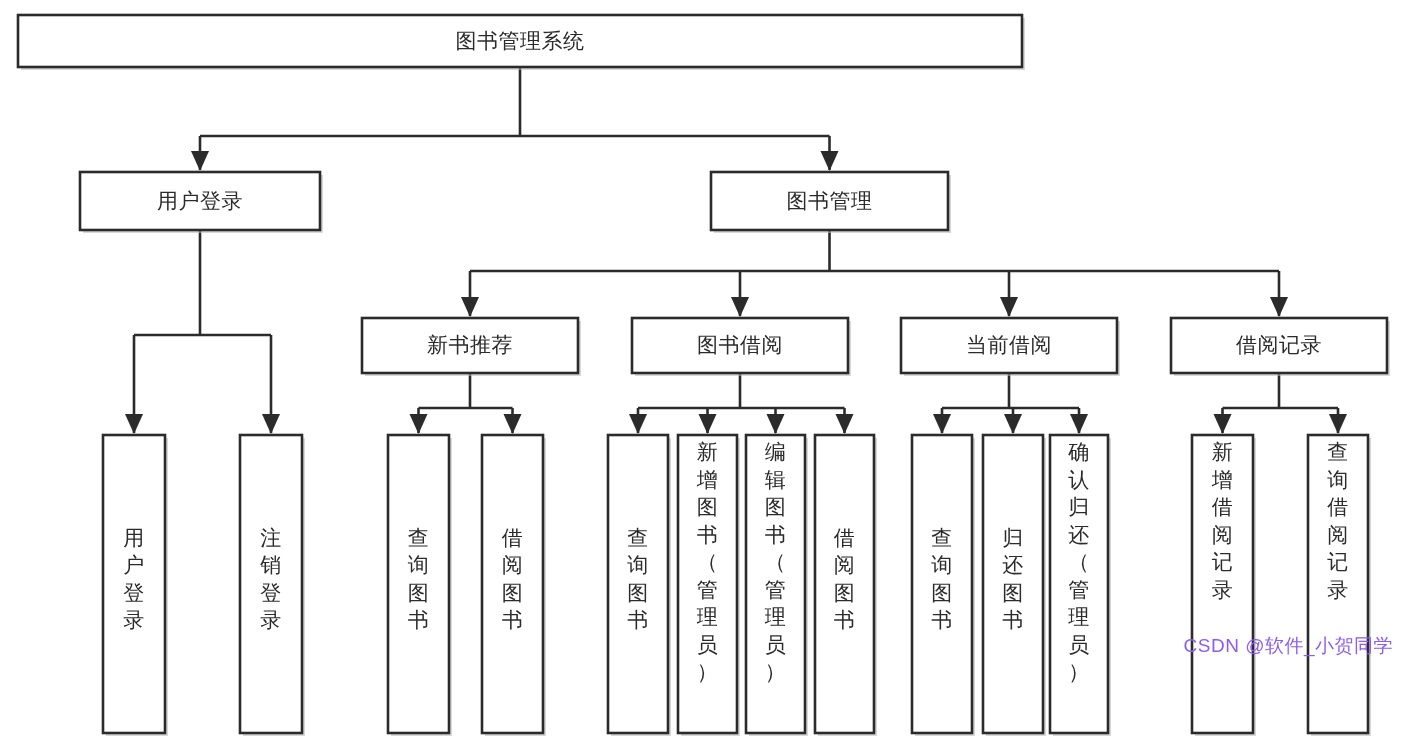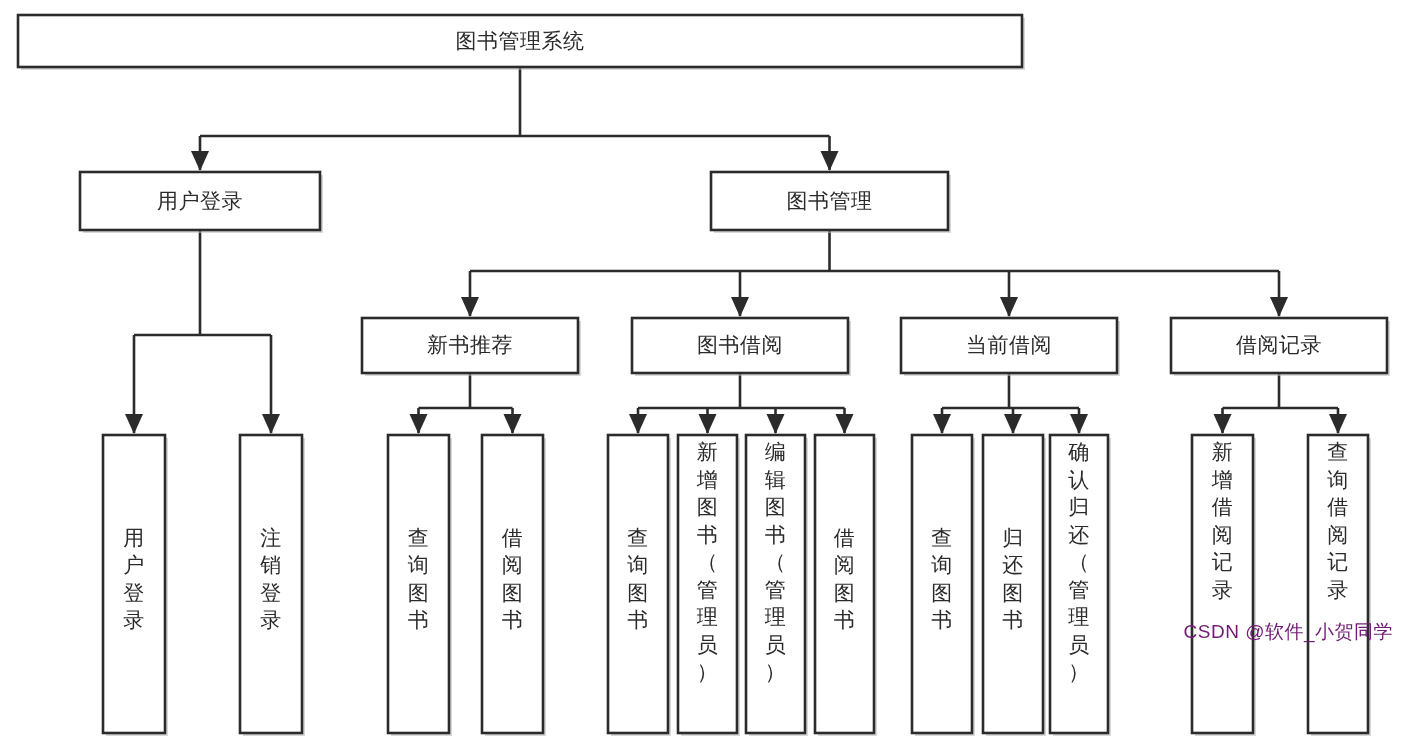--- a/index.html
+++ b/index.html
@@ -57,24 +57,24 @@
   .node-label-vertical {
     fill: #2b2b2b;
     font-family: "Liberation Sans", "DejaVu Sans", sans-serif;
     font-size: 21px;
     text-anchor: middle;
     letter-spacing: 0.5px;
   }
   .watermark-text {
     position: absolute;
     right: 12px;
-    bottom: 16px;
+    bottom: 2px;
     font-family: "Liberation Sans", "DejaVu Sans", sans-serif;
     font-size: 19px;
-    color: #701a75;
+    color: #8b5cf6;
     white-space: nowrap;
     user-select: none;
     letter-spacing: 0.5px;
   }
 </style>
 </head>
 <body>
 
 <div id="diagram-root">
 

